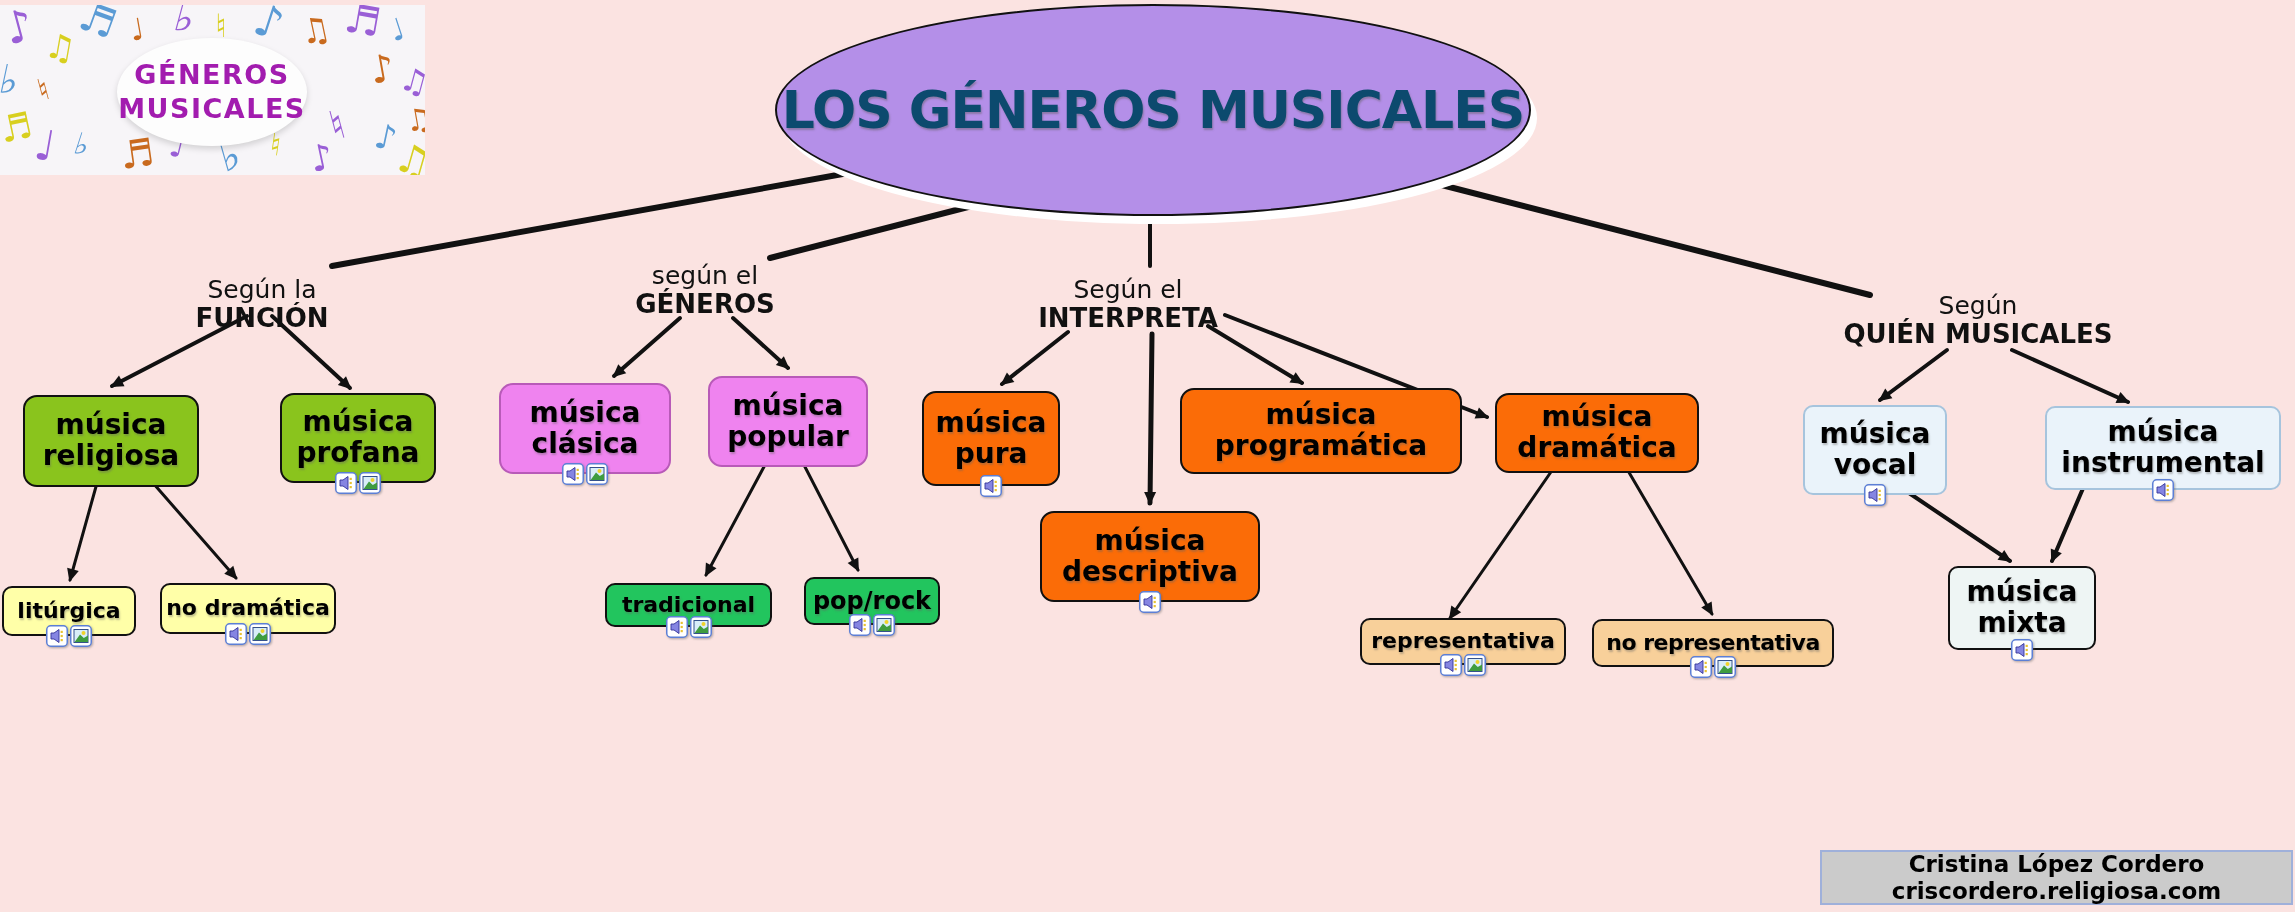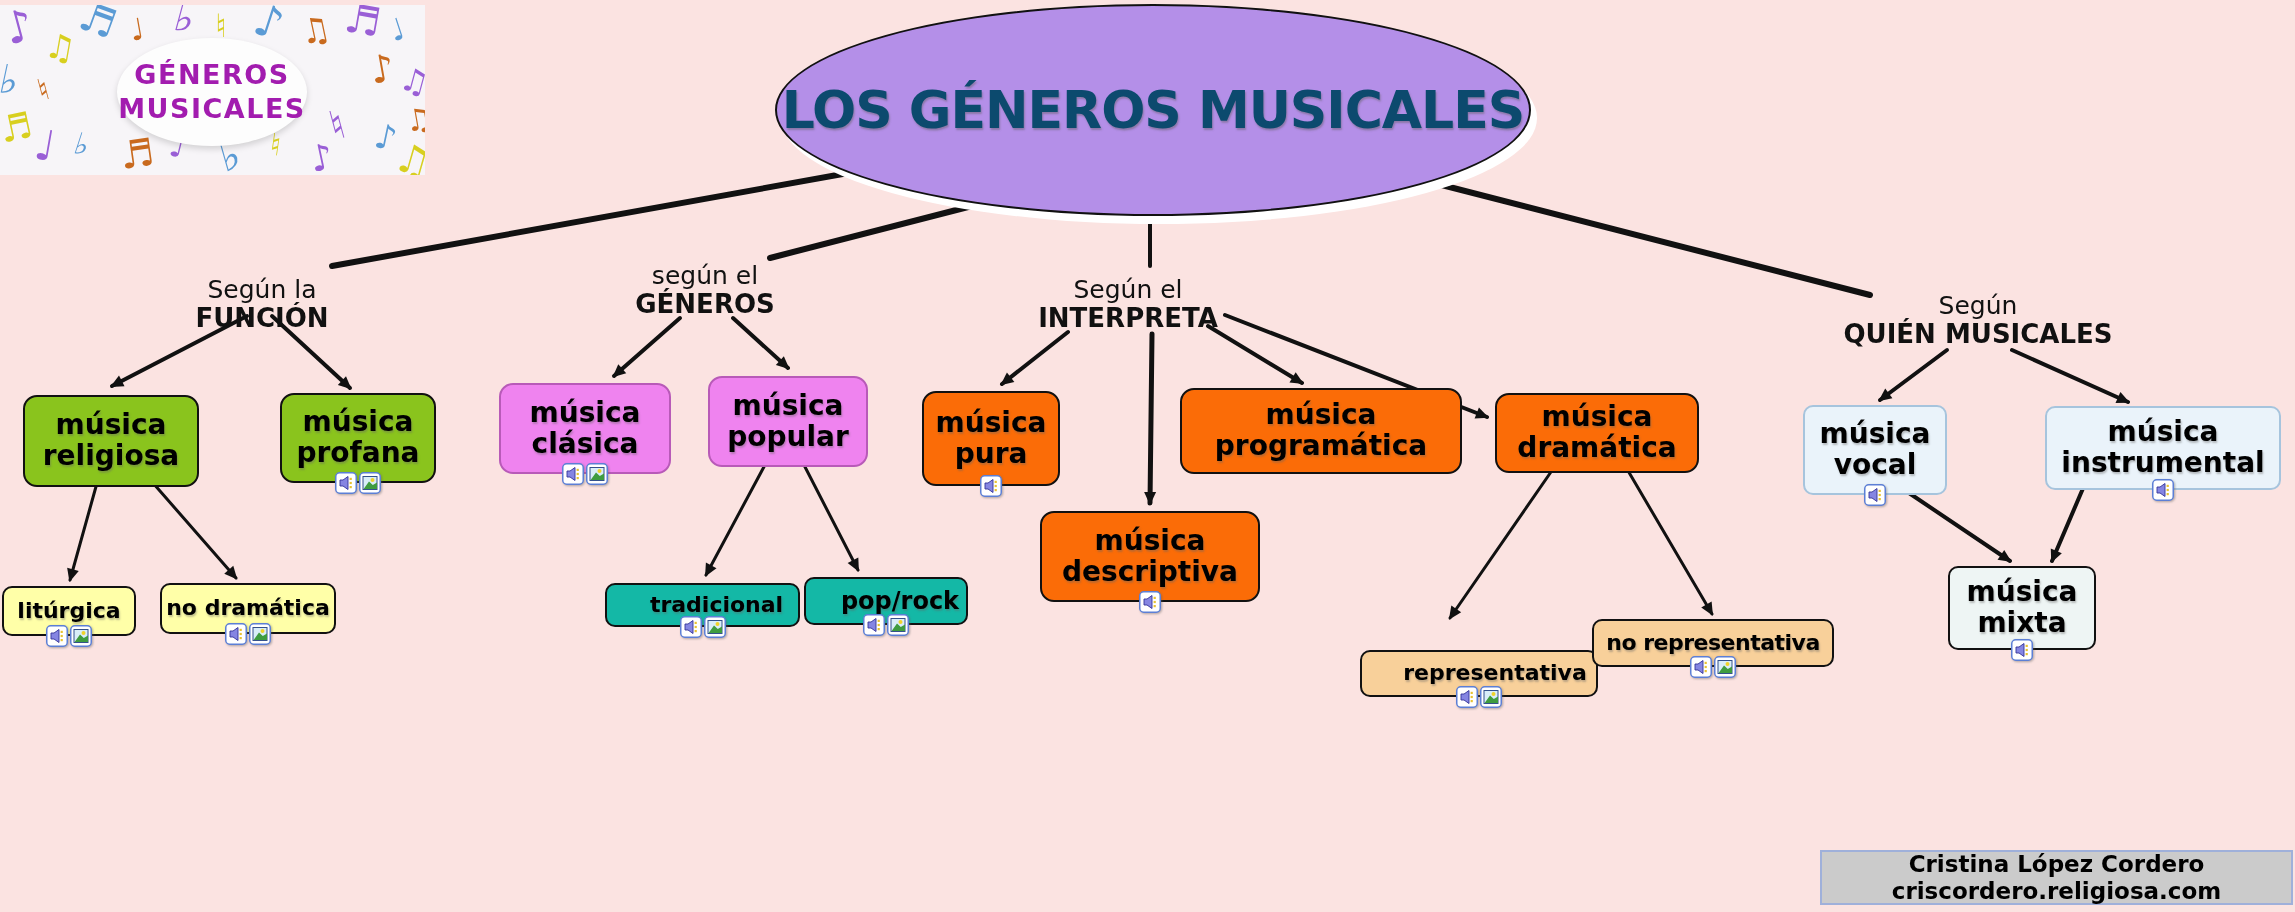--- a/index.html
+++ b/index.html
@@ -37,21 +37,21 @@
     text-align:center;font-weight:bold;color:#000;white-space:pre-line;
     border:2px solid #111;border-radius:14px;line-height:1.1;z-index:2;
     text-shadow:1px 2px 2px rgba(100,100,100,.4);
   }
   .big{font-size:28px;}
   .small{font-size:22px;border-radius:10px;}
   .green{background:#8ac41d;}
   .violet{background:#ef83ef;border-color:#b85ab8;}
   .orange{background:#fb6c07;}
   .yellow{background:#ffffa8;}
-  .pinklight{background:#14b8a6;padding-left:28px;}
+  .pinklight{background:#22c55e;}
   .tan{background:#f8d09a;}
   .blue{background:#eaf3fa;border:2px solid #a6c4dd;border-radius:10px;}
   .bluewhite{background:#eef5f4;border-radius:10px;}
 
   .res-row{
     position:absolute;left:50%;bottom:-13px;transform:translateX(-50%);
     display:flex;gap:2px;z-index:3;
   }
   .res{width:22px;height:22px;display:block;filter:drop-shadow(1px 1px 1px rgba(100,100,100,.5));}
 
@@ -266,21 +266,21 @@
 
 <div class="node small pinklight" style="left:804px;top:577px;width:132px;height:44px;font-size:24px;">
   <span>pop/rock</span>
   <span class="res-row"><svg class="res">
         <use href="#sym-audio"></use>
       </svg><svg class="res">
         <use href="#sym-image"></use>
       </svg></span>
 </div>
 
-<div class="node small tan" style="left:1360px;top:650px;width:202px;height:43px;padding-left:32px;">
+<div class="node small tan" style="left:1360px;top:618px;width:202px;height:43px;">
   <span>representativa</span>
   <span class="res-row"><svg class="res">
         <use href="#sym-audio"></use>
       </svg><svg class="res">
         <use href="#sym-image"></use>
       </svg></span>
 </div>
 
 <div class="node small tan" style="left:1592px;top:619px;width:238px;height:44px;letter-spacing:-0.5px;">
   <span>no representativa</span>

